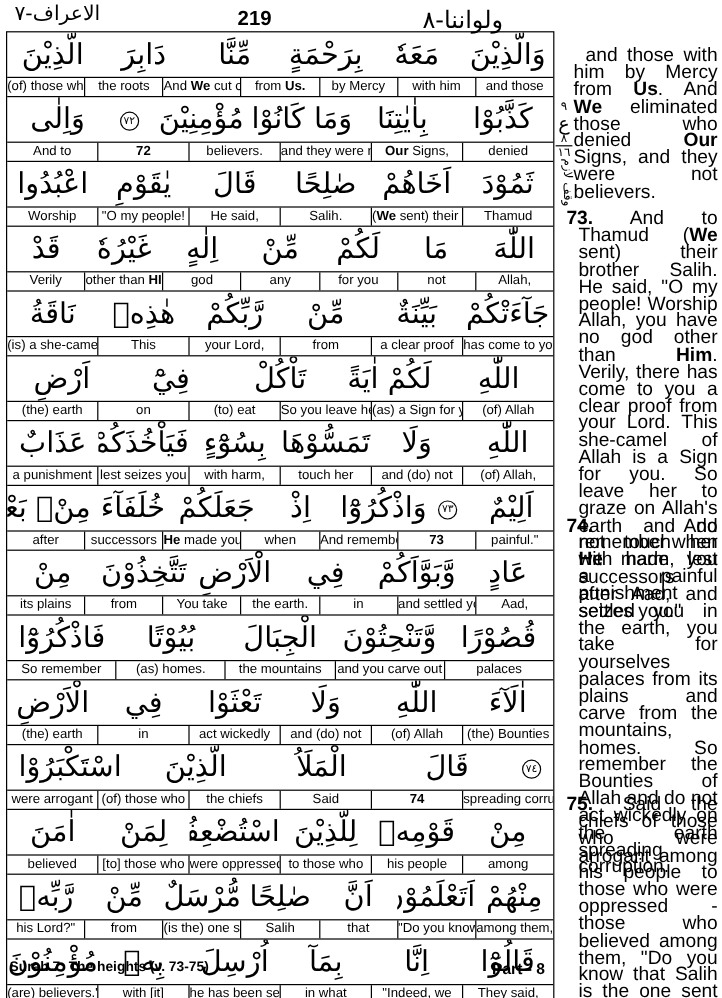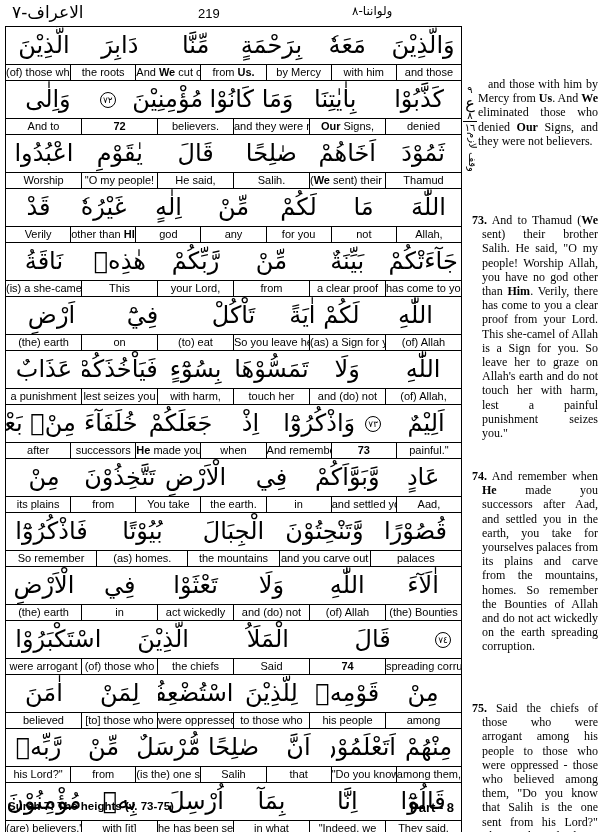--- a/index.html
+++ b/index.html
@@ -1,32 +1,32 @@
 <!DOCTYPE html>
 <html><head>
 <meta charset="utf-8">
 <style>
   html, body { margin:0; padding:0; background:#ffffff; }
   body { width:602px; height:832px; position:relative; overflow:hidden; font-family:"DejaVu Sans", sans-serif; color:#000; }
   .hdr { position:absolute; top:0; left:0; width:478px; height:26px; }
   .hdr-left { position:absolute; left:12px; top:2px; font-family:"DejaVu Sans", sans-serif; font-size:17px; direction:rtl; }
-  .hdr-center { position:absolute; left:198px; top:6px; font-family:"Liberation Sans", sans-serif; font-weight:normal; font-size:13px; }
-  .hdr-right { position:absolute; left:352px; top:4px; font-family:"DejaVu Sans", sans-serif; font-size:12px; direction:rtl; }
+  .hdr-center { position:absolute; left:198px; top:6px; font-family:"Liberation Sans", sans-serif; font-weight:bold; font-size:17px; }
+  .hdr-right { position:absolute; left:352px; top:4px; font-family:"DejaVu Sans", sans-serif; font-size:20px; direction:rtl; }
   .tbl { position:absolute; left:5px; top:26px; width:457px; border:1px solid #000; box-sizing:border-box; }
   .pair { border-bottom:1px solid #000; }
   .pair:last-child { border-bottom:none; }
   .ar-row { height:37px; display:flex; flex-direction:row-reverse; align-items:center; border-bottom:1px solid #000; }
   .ar { flex:1; text-align:center; font-family:"DejaVu Sans", sans-serif; font-size:24px; line-height:37px; direction:rtl; white-space:nowrap; overflow:hidden; }
   .ar.mark { flex:0 0 36px; font-size:12px; }
   .ar.mark span { display:inline-block; width:14px; height:14px; border:1px solid #000; border-radius:50%; line-height:14px; font-size:9px; }
   .en-row { height:15px; display:flex; flex-direction:row-reverse; }
   .en { flex:1; text-align:center; font-family:"Liberation Sans", sans-serif; font-size:11px; line-height:15px; border-left:1px solid #000; white-space:nowrap; overflow:hidden; }
   .en:last-child { border-left:none; }
   .en b { font-weight:bold; }
-  .side { position:absolute; left:478px; width:120px; font-family:Liberation Serif, serif; font-size:12px; line-height:14.2px; text-align:justify;margin-top:37px; }
+  .side { position:absolute; left:478px; width:120px; font-family:Liberation Sans, sans-serif; font-size:16px; line-height:14.2px; text-align:justify; }
   .side .num { font-weight:bold; }
   .margin-mark { position:absolute; left:463px; font-family:"DejaVu Sans", sans-serif; font-size:10px; line-height:11px; text-align:center; width:14px; }
   .waqf { position:absolute; left:462px; top:128px; width:16px; height:44px; font-size:10px; writing-mode:vertical-rl; direction:rtl; font-family:"DejaVu Sans", sans-serif; }
   .footer { position:absolute; top:800px; left:0; width:528px; height:24px; }
   .foot-left { position:absolute; left:8px; top:0; font-family:"Liberation Sans", sans-serif; font-weight:bold; font-size:11.5px; }
   .foot-right { position:absolute; left:410px; top:0; font-family:"Liberation Sans", sans-serif; font-weight:bold; font-size:13px; }
 </style>
 </head>
 <body>
 

